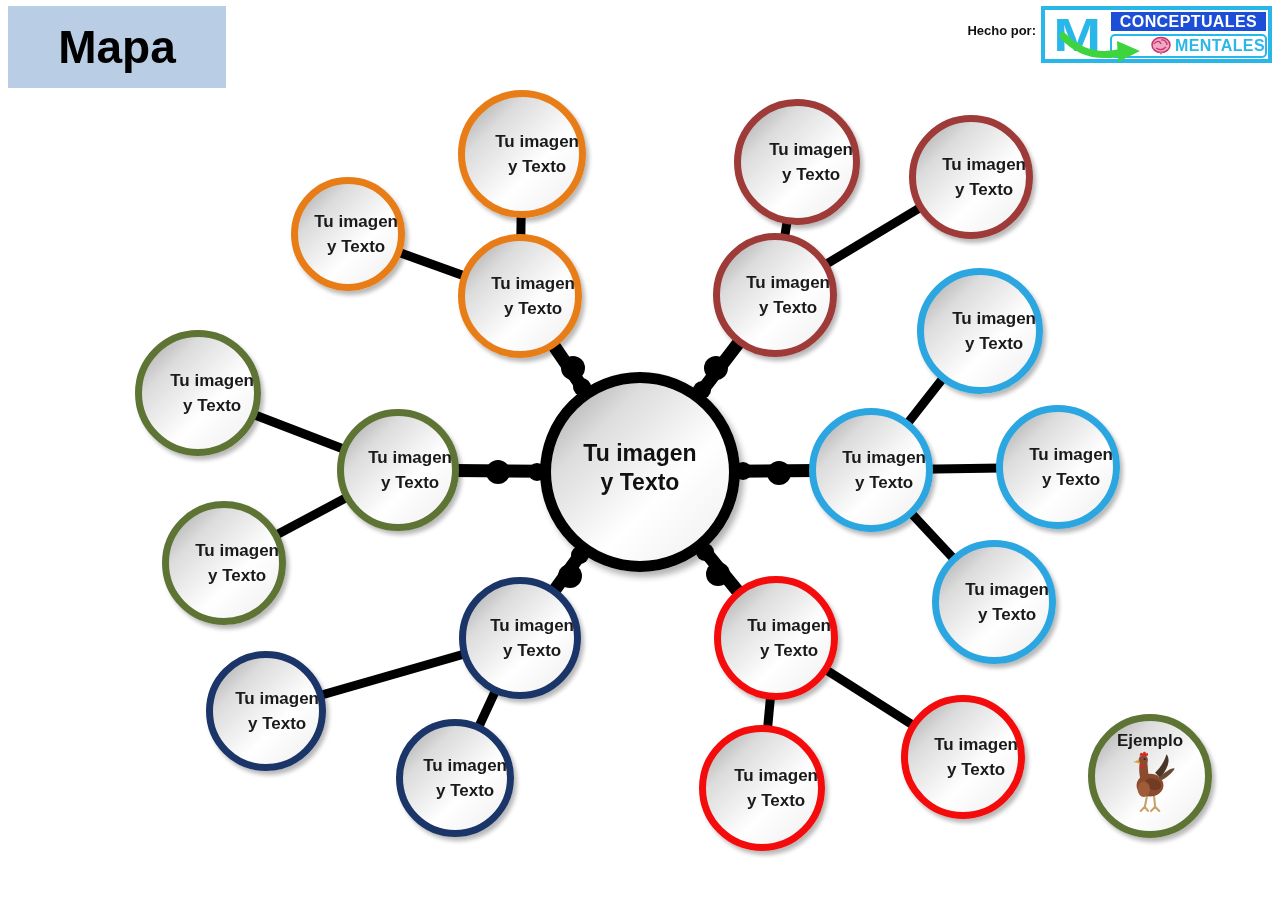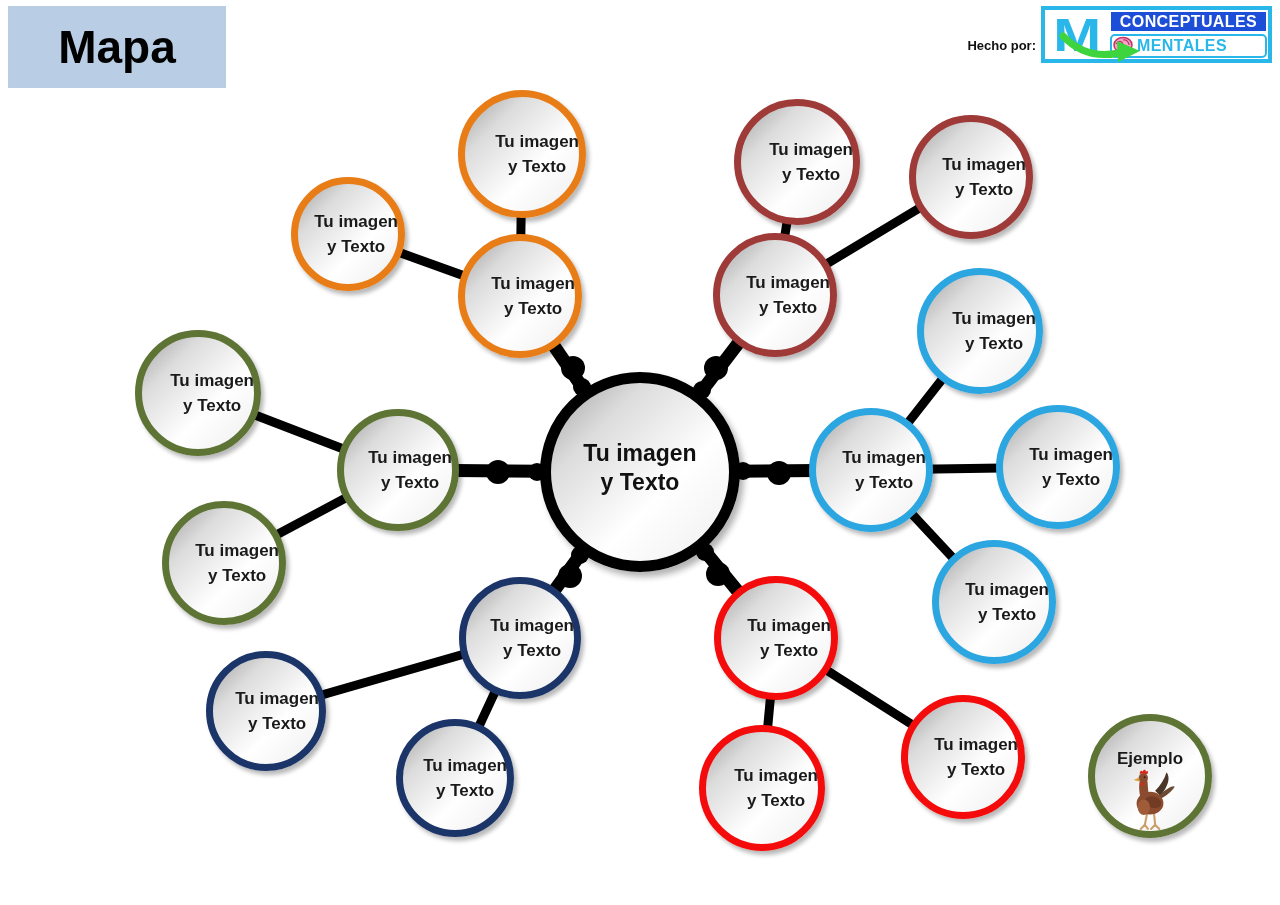--- a/index.html
+++ b/index.html
@@ -9,37 +9,37 @@
     position:relative; width:1280px; height:905px; background:#ffffff; overflow:hidden;
   }
 
   
   .title-badge {
     position:absolute; left:8px; top:6px; width:218px; height:82px;
     display:flex; align-items:center; justify-content:center;
     font-size:46px; font-weight:bold; color:#000;
   }
   .attribution {
-    position:absolute; left:948px; top:38px; width:88px;
+    position:absolute; left:948px; top:23px; width:88px;
     font-size:13px; font-weight:bold; color:#111; text-align:right;
   }
   .logo-box {
     position:absolute; left:1041px; top:6px; width:231px; height:57px;
     border:4px solid #29B7EA; background:#fff; display:flex;
   }
   .logo-left { width:64px; display:flex; align-items:center; justify-content:center; }
   .logo-m { font-size:46px; font-weight:bold; line-height:1; transform:scaleX(1.25); }
   .logo-right { flex:1; display:flex; flex-direction:column; }
   .logo-row-top {
     flex:1; display:flex; align-items:center; justify-content:center;
     color:#fff; font-weight:bold; font-size:16px; letter-spacing:.4px;
     border:2px solid #fff;
   }
   .logo-row-bottom {
-    flex:1; display:flex; align-items:center; justify-content:flex-start; gap:3px;
+    flex:1; display:flex; align-items:center; justify-content:flex-end; gap:3px;
     background:#fff; border:2px solid #29B7EA; border-radius:5px; margin:1px;
     font-weight:bold; font-size:16px; letter-spacing:.4px;
   }
   .logo-arrow { position:absolute; left:0; top:0; pointer-events:none; }
 
   
   .wires { position:absolute; left:0; top:0; z-index:1; }
   .wires line { stroke:#000; stroke-linecap:round; }
   .wires .spoke { stroke-width:13px; }
   .wires .branch { stroke-width:9px; }
@@ -218,21 +218,21 @@
   <div class="node" style="left: 162px; top: 501px; width: 124px; height: 124px; border-color: rgb(94, 116, 52);">
     <div class="node-label">Tu imagen
 y Texto</div>
   </div>
 
   <div class="node central" style="left:540px;top:372px;width:200px;height:200px">
     <div class="central-layer central-back">Tu imagen
 y Texto</div>
   </div>
 
-  <div class="node example-node" style="left: 1088px; top: 714px; width: 124px; height: 124px; border-color: rgb(94, 116, 52); justify-content: flex-end;">
+  <div class="node example-node" style="left: 1088px; top: 714px; width: 124px; height: 124px; border-color: rgb(94, 116, 52);">
     <div class="example-label">Ejemplo</div>
     <svg class="chicken" width="62" height="66" viewBox="0 0 60 64">
       <path d="M27 48 L25 58 M25 58 L21 62 M25 58 L28 62 M34 48 L35 58 M35 58 L31 62 M35 58 L39 62" stroke="#C9A06A" stroke-width="2" fill="none" stroke-linecap="round"></path>
       <path d="M40 30 C48 20 50 12 46 7 C44 14 40 20 35 25 Z" fill="#4A3526"></path>
       <path d="M38 30 C46 23 52 19 54 21 C50 27 44 31 39 33 Z" fill="#6B4A33"></path>
       <ellipse cx="30" cy="37" rx="13" ry="11" fill="#8A4B2E"></ellipse>
       <ellipse cx="33" cy="36" rx="8" ry="5.5" fill="#713B24" transform="rotate(18 33 36)"></ellipse>
       <ellipse cx="24" cy="41" rx="6" ry="7.5" fill="#A05C38"></ellipse>
       <path d="M21 32 C19 25 19 17 21 12 C22 9 26 9 27 12 C28 18 28 25 29 31 Z" fill="#8A4B2E"></path>
       <circle cx="23.5" cy="12.5" r="4.5" fill="#8A4B2E"></circle>

